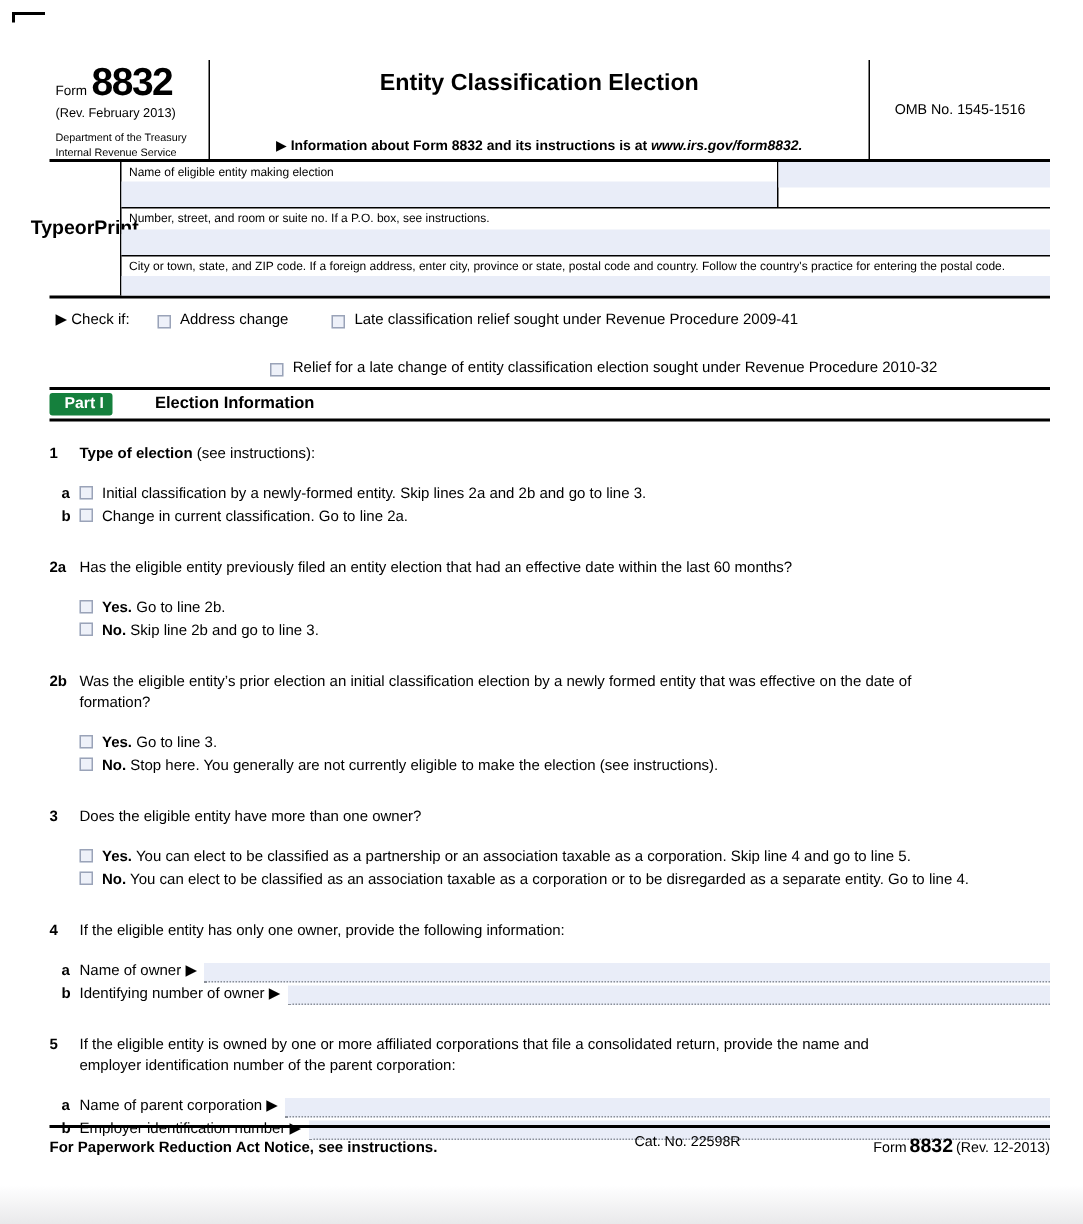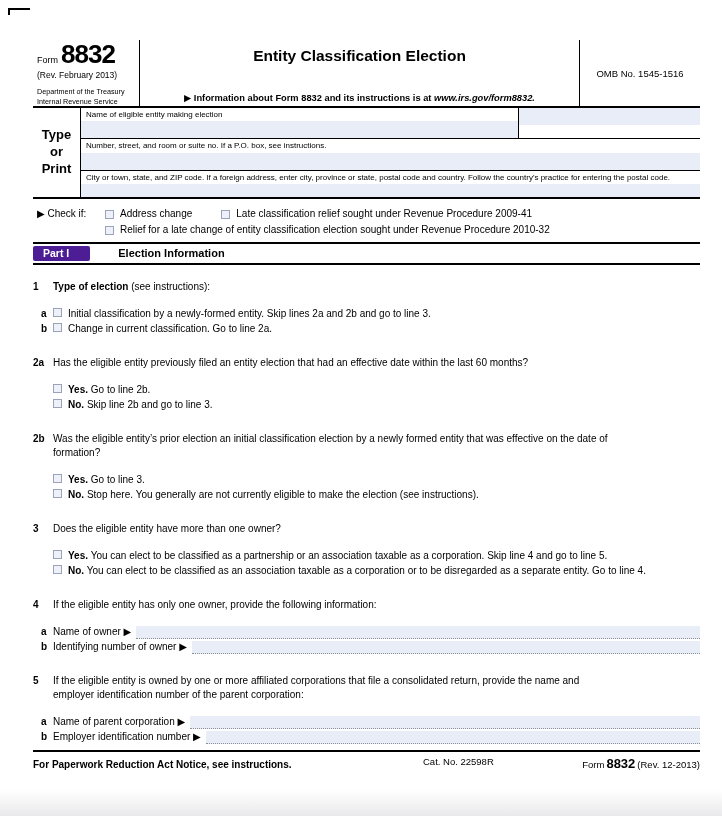--- a/index.html
+++ b/index.html
@@ -31,21 +31,21 @@
   .hdr-center{flex:1;position:relative;border-right:1.5px solid #000;}
   .form-title{text-align:center;font-size:15.5px;font-weight:bold;margin-top:7px;}
   .info-line{position:absolute;left:0;right:0;bottom:3px;text-align:center;
     font-size:9.3px;font-weight:bold;}
   .info-url{font-style:italic;}
   .hdr-right{width:120px;display:flex;align-items:center;justify-content:center;
     font-size:9.5px;}
 
   
   .entity{display:flex;border-bottom:2.5px solid #000;}
-  .side-label{width:47px;display:flex;flex-direction:column;justify-content:center;
+  .side-label{width:47px;display:flex;flex-direction:row;justify-content:center;
     align-items:center;font-weight:bold;font-size:13px;line-height:1.3;}
   .et{flex:1;border-left:1.5px solid #000;}
   .et-row1{display:flex;border-bottom:1px solid #000;}
   .name-cell{flex:1;}
   .ein-cell{width:182px;border-left:1.5px solid #000;}
   .et-label{font-size:8px;padding:2px 5px 1px 5px;line-height:1.3;}
   .et-label.bold{font-weight:bold;}
   .ein-cell .et-label{border-bottom:1px solid #000;padding-bottom:3px;}
   .et-input{display:block;width:100%;border:0;outline:none;background:var(--field-fill);
     height:17px;font:10.5px "Liberation Sans","DejaVu Sans",sans-serif;padding:0 5px;}
@@ -54,27 +54,27 @@
   .et-row3 .et-input{height:13px;}
 
   
   .checkif{margin-top:7px;font-size:10px;}
   .ci-row{display:flex;align-items:center;line-height:15px;}
   .ci-label{width:72px;padding-left:4px;flex:none;}
   .cb{display:inline-block;width:9px;height:9px;flex:none;
     background:var(--checkbox-fill);border:1px solid var(--checkbox-border);
     margin-right:6px;margin-top:1px;cursor:pointer;}
   .ci-gap{margin-left:29px;}
-  .ci-row2{padding-left:72px;margin-top:1px;}
+  .ci-row2{padding-left:72px;margin-top:17px;justify-content:center;}
 
   
   .part-bar{margin-top:5px;border-top:2.5px solid #000;border-bottom:2px solid #000;
     display:flex;align-items:center;padding:1.5px 0 2.5px 0;}
-  .part-badge{background:#4c1d95;color:#fff;font-weight:bold;font-size:10.5px;
-    padding:1px 21px 2px 10px;border-radius:2px;}
+  .part-badge{background:#15803d;color:#fff;font-weight:bold;font-size:10.5px;
+    padding:1px 6px 2px 10px;border-radius:2px;}
   .part-title{font-weight:bold;font-size:11px;margin-left:28px;}
 
   
   .body-lines{font-size:10px;line-height:14px;}
   .ln{display:flex;}
   .ln .num{width:20px;font-weight:bold;flex:none;}
   .ln .q{flex:1;}
   .gap-q{margin-top:20px;}
   .gap-first{margin-top:15px;}
   .opt{display:flex;padding-left:8px;line-height:15px;}

